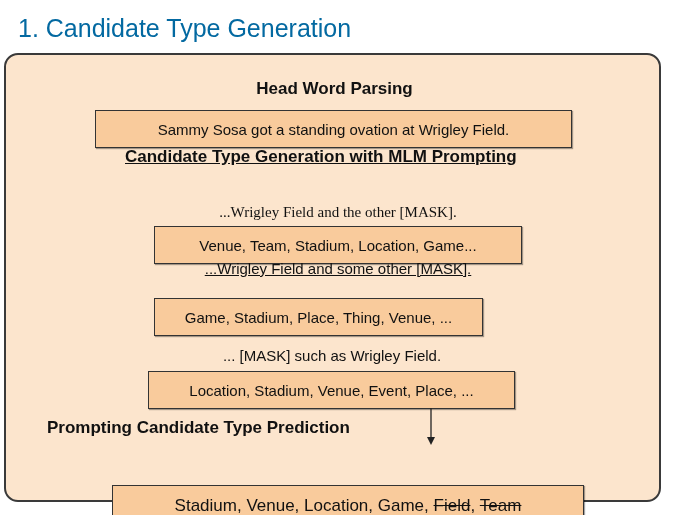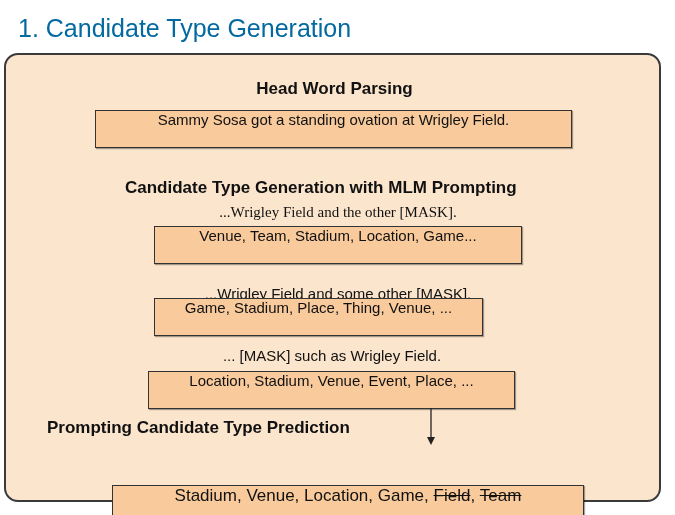--- a/index.html
+++ b/index.html
@@ -4,46 +4,46 @@
 <style>
   html, body { margin:0; padding:0; background:#ffffff; }
   body { width:675px; height:515px; position:relative; overflow:hidden;
          font-family:"Liberation Sans", sans-serif; color:#1a1a1a; }
   .title { position:absolute; left:18px; top:14px; font-size:25px; font-weight:normal; color:#0369a1; }
   .panel { position:absolute; left:4px; top:53px; width:657px; height:449px;
            background:#fce5cd; border:2px solid #3a3a3a; border-radius:14px; box-sizing:border-box; }
   .heading { position:absolute; font-weight:bold; font-size:17px; color:#111; white-space:nowrap; }
   .prompt { position:absolute; font-size:15px; color:#111; white-space:nowrap; text-align:center; }
   .box { position:absolute; background:#f9cb9c; border:1.5px solid #333; box-sizing:border-box;
-         display:flex; justify-content:center; font-size:15px; color:#111;
+         display:flex; align-items:center; justify-content:center; font-size:15px; color:#111;
          white-space:nowrap; box-shadow:1px 1px 1px rgba(0,0,0,0.35); }
   .box.final { font-size:17px; }
   .strike { text-decoration:line-through; }
   .arrow { position:absolute; }
 </style>
 </head>
 <body>
 
 <div class="title">1. Candidate Type Generation</div>
 
 <div class="panel"></div>
 
 <div class="heading" style="left:0; width:675px; text-align:center; top:79px; left:-3px;">Head Word Parsing</div>
 <div class="box" style="left:95px; top:110px; width:477px; height:38px;">
   <span>Sammy Sosa got a standing ovation at Wrigley Field.</span>
 </div>
 
-<div class="heading" style="left:125px; top:178px;">Candidate Type Generation with MLM Prompting</div>
+<div class="heading" style="left:125px; top:147px;text-decoration:underline;">Candidate Type Generation with MLM Prompting</div>
 
 <div class="prompt" style="left:154px; width:368px; top:204px;font-family:Liberation Serif, serif;">...Wrigley Field and the other [MASK].</div>
 <div class="box" style="left:154px; top:226px; width:368px; height:38px;">
   <span>Venue, Team, Stadium, Location, Game...</span>
 </div>
 
-<div class="prompt" style="left:154px; width:368px; top:285px;">...Wrigley Field and some other [MASK].</div>
+<div class="prompt" style="left:154px; width:368px; top:260px;text-decoration:underline;">...Wrigley Field and some other [MASK].</div>
 <div class="box" style="left:154px; top:298px; width:329px; height:38px;">
   <span>Game, Stadium, Place, Thing, Venue, ...</span>
 </div>
 
 <div class="prompt" style="left:148px; width:368px; top:347px;">... [MASK] such as Wrigley Field.</div>
 <div class="box" style="left:148px; top:371px; width:367px; height:38px;">
   <span>Location, Stadium, Venue, Event, Place, ...</span>
 </div>
 
 <svg class="arrow" style="left:425px; top:408px;" width="12" height="38" viewBox="0 0 12 38">

